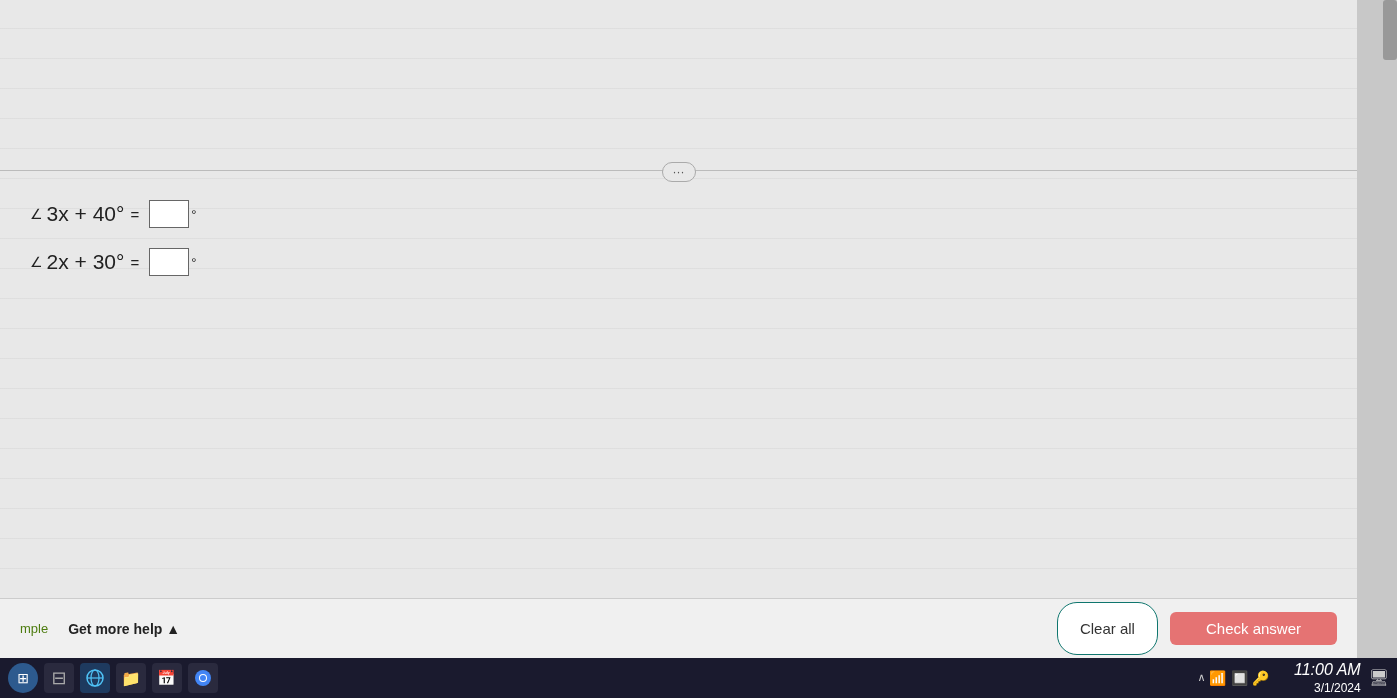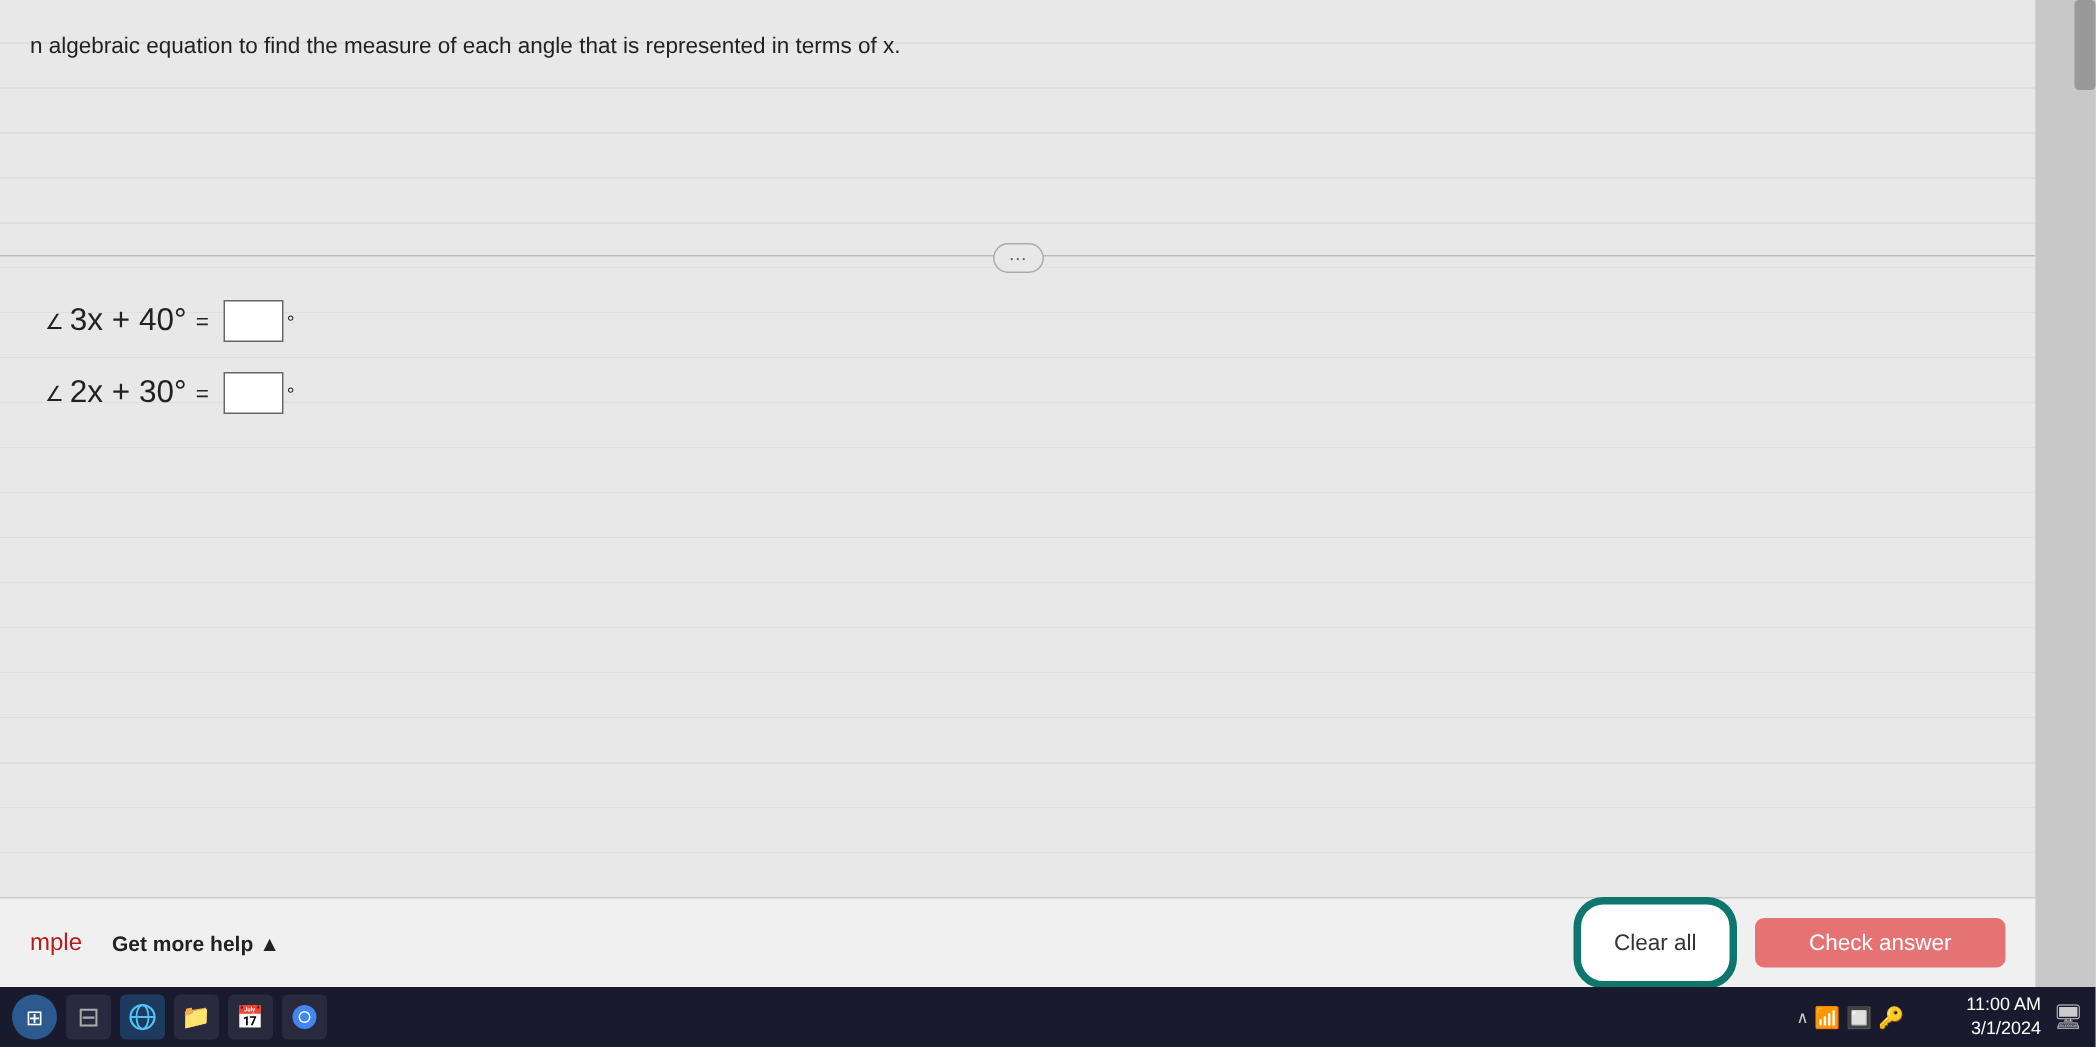--- a/index.html
+++ b/index.html
@@ -127,22 +127,22 @@
       justify-content: space-between;
     }
 
     .bottom-left {
       display: flex;
       align-items: center;
       gap: 20px;
     }
 
     .example-text {
-      font-size: 16px;
-      color: #b91c1c;
+      font-size: 13px;
+      color: #4d7c0f;
     }
 
     .get-help-btn {
       display: flex;
       align-items: flex-end;
       font-size: 14px;
       font-weight: bold;
       color: #222;
       cursor: pointer;
       gap: 4px;
@@ -150,21 +150,21 @@
       border: none;
     }
 
     .bottom-right {
       display: flex;
       align-items: center;
       gap: 12px;
     }
 
     .clear-all-btn {
-      border: 5px solid #0f766e;
+      border: 1px solid #0f766e;
       border-radius: 20px;
       padding: 17px 22px;
       background: white;
       font-size: 15px;
       color: #333;
       cursor: pointer;
     }
 
     .check-answer-btn {
       border: none;
@@ -254,23 +254,20 @@
     .math-expr {
       font-size: 21px;
       color: #222;
     }
   </style>
 </head>
 <body>
 
 <div class="main-content">
 
-  <div class="question-area">
-    <span>n algebraic equation to find the measure of each angle that is represented in terms of x.</span>
-  </div>
 
 
   <div class="divider"></div>
 
   <button class="expand-btn">
     <span>···</span>
   </button>
 
   <div class="answers-area">
 
@@ -338,18 +335,18 @@
   <div class="taskbar-spacer"></div>
 
   <div class="taskbar-right">
     <div class="taskbar-icons-group">
       <span style="color:#ccc; font-size:11px; cursor:pointer;">∧</span>
       <span style="color:#ccc; font-size:14px; cursor:pointer;">📶</span>
       <span style="color:#ccc; font-size:14px; cursor:pointer;">🔲</span>
       <span style="color:#ccc; font-size:14px; cursor:pointer;">🔑</span>
     </div>
     <div class="taskbar-clock">
-      <div style="font-size:12px; color:white;">11:00 AM</div>
+      <div style="font-size:16px; color:white;font-style:italic;">11:00 AM</div>
       <div style="font-size:12px; color:white;margin-left:36px;">3/1/2024</div>
     </div>
     <span style="color:#ccc; font-size:16px; cursor:pointer;">🖥</span>
   </div>
 </div>
 
 </body></html>

